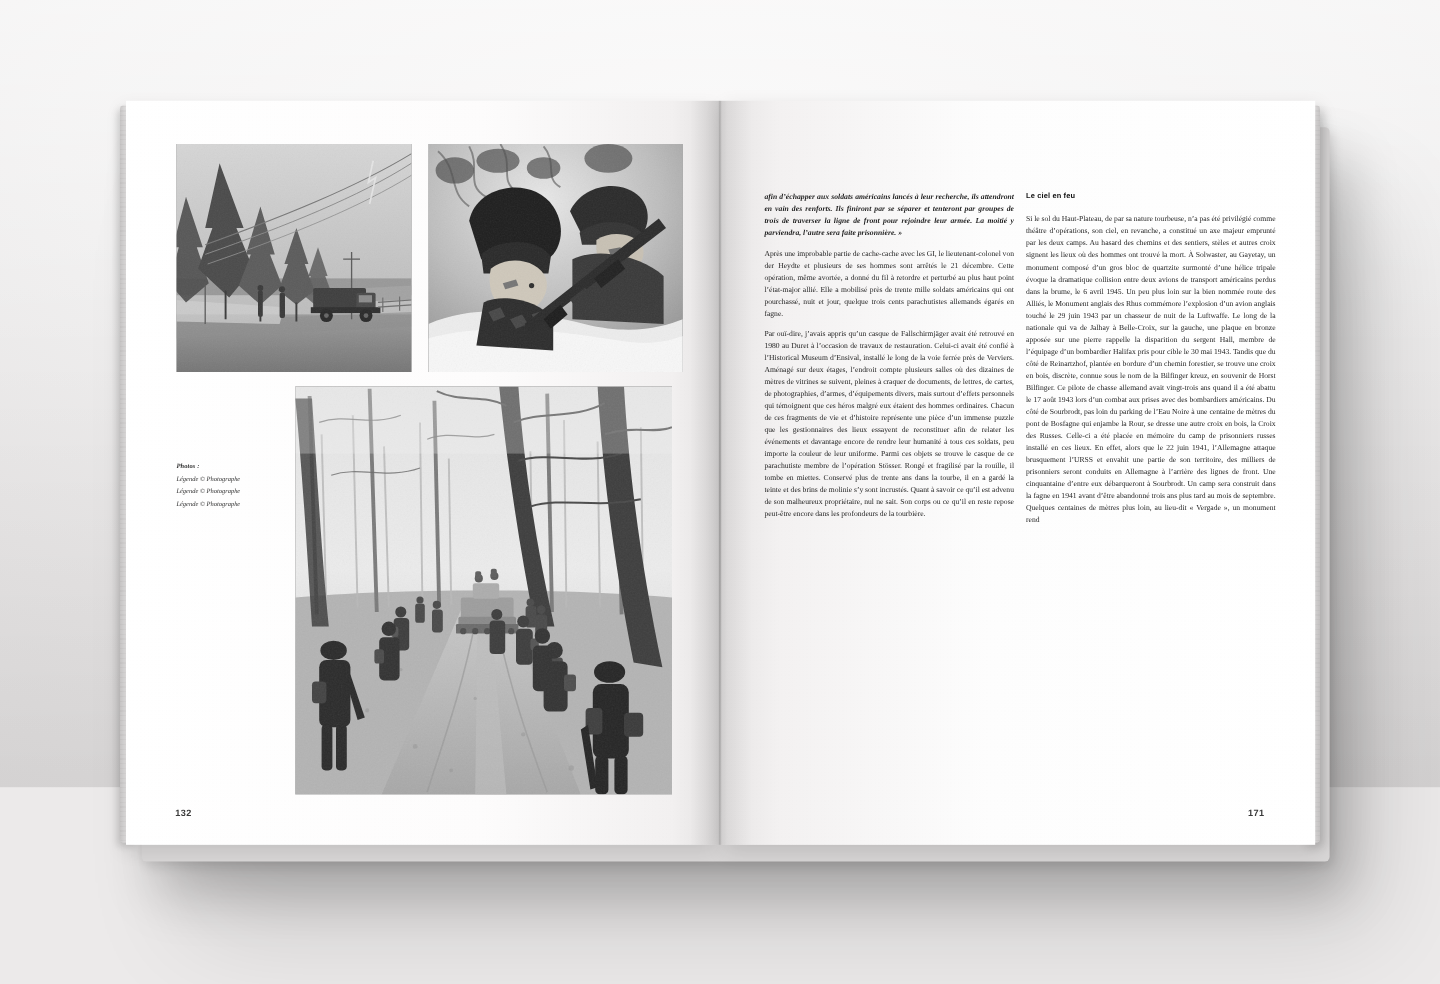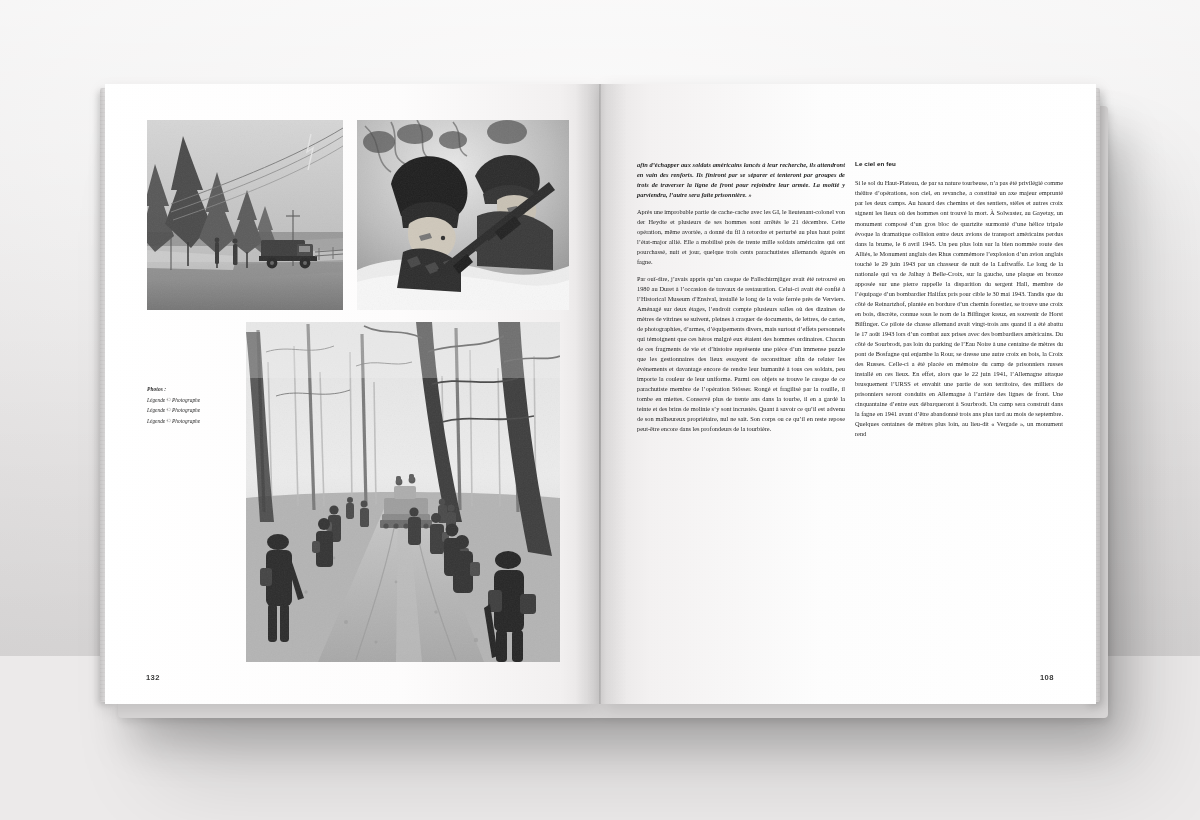--- a/index.html
+++ b/index.html
@@ -496,18 +496,18 @@
     <p class="lead-italic">afin d’échapper aux soldats américains lancés à leur recherche, ils attendront en vain des renforts. Ils finiront par se séparer et tenteront par groupes de trois de traverser la ligne de front pour rejoindre leur armée. La moitié y parviendra, l’autre sera faite prisonnière. »</p>
     <p>Après une improbable partie de cache-cache avec les GI, le lieutenant-colonel von der Heydte et plusieurs de ses hommes sont arrêtés le 21 décembre. Cette opération, même avortée, a donné du fil à retordre et perturbé au plus haut point l’état-major allié. Elle a mobilisé près de trente mille soldats américains qui ont pourchassé, nuit et jour, quelque trois cents parachutistes allemands égarés en fagne.</p>
     <p>Par ouï-dire, j’avais appris qu’un casque de Fallschirmjäger avait été retrouvé en 1980 au Duret à l’occasion de travaux de restauration. Celui-ci avait été confié à l’Historical Museum d’Ensival, installé le long de la voie ferrée près de Verviers. Aménagé sur deux étages, l’endroit compte plusieurs salles où des dizaines de mètres de vitrines se suivent, pleines à craquer de documents, de lettres, de cartes, de photographies, d’armes, d’équipements divers, mais surtout d’effets personnels qui témoignent que ces héros malgré eux étaient des hommes ordinaires. Chacun de ces fragments de vie et d’histoire représente une pièce d’un immense puzzle que les gestionnaires des lieux essayent de reconstituer afin de relater les événements et davantage encore de rendre leur humanité à tous ces soldats, peu importe la couleur de leur uniforme. Parmi ces objets se trouve le casque de ce parachutiste membre de l’opération Stösser. Rongé et fragilisé par la rouille, il tombe en miettes. Conservé plus de trente ans dans la tourbe, il en a gardé la teinte et des brins de molinie s’y sont incrustés. Quant à savoir ce qu’il est advenu de son malheureux propriétaire, nul ne sait. Son corps ou ce qu’il en reste repose peut-être encore dans les profondeurs de la tourbière.</p>
   </div>
 
   <div class="col" id="col-right">
     <h2 class="section-head">Le ciel en feu</h2>
     <p>Si le sol du Haut-Plateau, de par sa nature tourbeuse, n’a pas été privilégié comme théâtre d’opérations, son ciel, en revanche, a constitué un axe majeur emprunté par les deux camps. Au hasard des chemins et des sentiers, stèles et autres croix signent les lieux où des hommes ont trouvé la mort. À Solwaster, au Gayetay, un monument composé d’un gros bloc de quartzite surmonté d’une hélice tripale évoque la dramatique collision entre deux avions de transport américains perdus dans la brume, le 6 avril 1945. Un peu plus loin sur la bien nommée route des Alliés, le Monument anglais des Rhus commémore l’explosion d’un avion anglais touché le 29 juin 1943 par un chasseur de nuit de la Luftwaffe. Le long de la nationale qui va de Jalhay à Belle-Croix, sur la gauche, une plaque en bronze apposée sur une pierre rappelle la disparition du sergent Hall, membre de l’équipage d’un bombardier Halifax pris pour cible le 30 mai 1943. Tandis que du côté de Reinartzhof, plantée en bordure d’un chemin forestier, se trouve une croix en bois, discrète, connue sous le nom de la Bilfinger kreuz, en souvenir de Horst Bilfinger. Ce pilote de chasse allemand avait vingt-trois ans quand il a été abattu le 17 août 1943 lors d’un combat aux prises avec des bombardiers américains. Du côté de Sourbrodt, pas loin du parking de l’Eau Noire à une centaine de mètres du pont de Bosfagne qui enjambe la Rour, se dresse une autre croix en bois, la Croix des Russes. Celle-ci a été placée en mémoire du camp de prisonniers russes installé en ces lieux. En effet, alors que le 22 juin 1941, l’Allemagne attaque brusquement l’URSS et envahit une partie de son territoire, des milliers de prisonniers seront conduits en Allemagne à l’arrière des lignes de front. Une cinquantaine d’entre eux débarqueront à Sourbrodt. Un camp sera construit dans la fagne en 1941 avant d’être abandonné trois ans plus tard au mois de septembre. Quelques centaines de mètres plus loin, au lieu-dit « Vergade », un monument rend</p>
   </div>
 
-  <div class="folio" id="folio-right">108</div>
+  <div class="folio" id="folio-right">171</div>
 
   <div class="gutter"></div>
   <div class="spine-line"></div>
 
 </div>
 
 </body></html>

